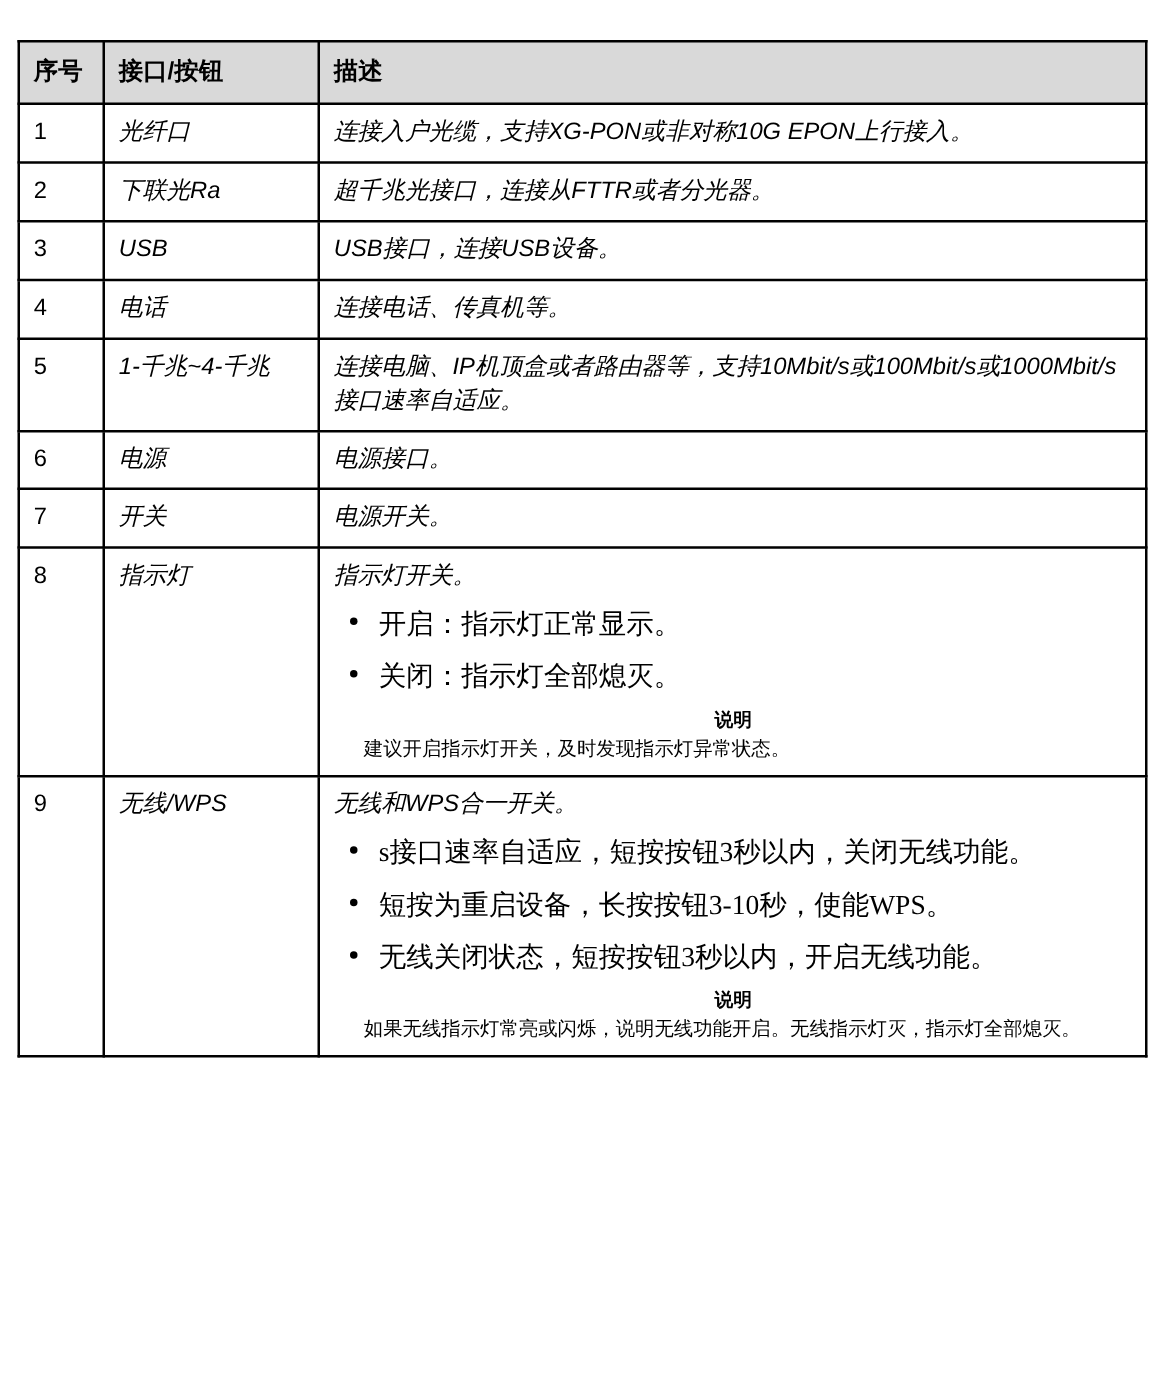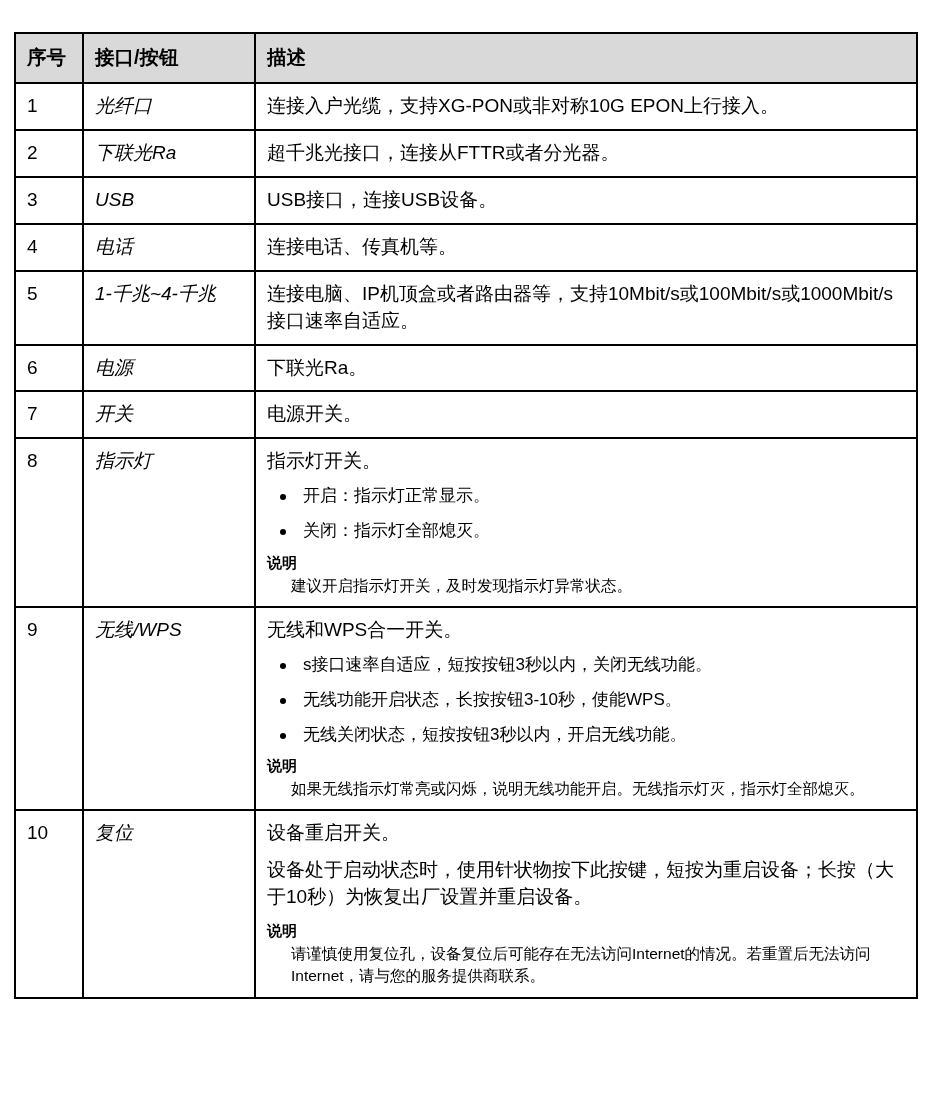--- a/index.html
+++ b/index.html
@@ -54,54 +54,57 @@
     padding-bottom: 10px;
   }
   th.th-no { padding-right: 24px; }
 
   td.cell-no   { font-size: 19px; }
   td.cell-name { font-size: 19px; font-style: italic; }
   td.cell-desc { font-size: 19px; }
 
   .desc-para {
     margin: 0 0 0 0;
+    font-style: italic;
   }
   .desc-para + .desc-para { margin-top: 10px; }
 
   ul.bullets {
     list-style: none;
     margin: 9px 0 0 0;
     padding: 0;
   }
   ul.bullets li {
     position: relative;
     padding-left: 36px;
     margin-bottom: 11px;
-    font-size: 17px;
+    font-size: 22px;
     line-height: 1.4;
+    font-family: Liberation Serif, serif;
   }
   ul.bullets li:last-child { margin-bottom: 0; }
   ul.bullets li .bullet-dot {
     position: absolute;
     left: 13px;
     top: 10px;
     width: 6px;
     height: 6px;
     background: #000000;
     border-radius: 50%;
   }
 
   .note {
     margin-top: 10px;
   }
   .note-title {
     font-weight: bold;
     font-size: 15px;
     line-height: 1.3;
     margin: 0;
+    text-align: center;
   }
   .note-body {
     font-size: 15.5px;
     line-height: 1.45;
     margin: 2px 0 0 0;
     padding-left: 24px;
   }
   .nowrap-name { white-space: normal; margin-left: 44px; }
 </style>
 </head>
@@ -161,21 +164,21 @@
           <td class="cell-name nowrap-name">1-千兆~4-千兆</td>
           <td class="cell-desc">
             <p class="desc-para">连接电脑、IP机顶盒或者路由器等，支持10Mbit/s或100Mbit/s或1000Mbit/s接口速率自适应。</p>
           </td>
         </tr>
 
         <tr>
           <td class="cell-no">6</td>
           <td class="cell-name">电源</td>
           <td class="cell-desc">
-            <p class="desc-para">下联光Ra。</p>
+            <p class="desc-para">电源接口。</p>
           </td>
         </tr>
 
         <tr>
           <td class="cell-no">7</td>
           <td class="cell-name">开关</td>
           <td class="cell-desc">
             <p class="desc-para">电源开关。</p>
           </td>
         </tr>
@@ -196,39 +199,27 @@
           </td>
         </tr>
 
         <tr>
           <td class="cell-no">9</td>
           <td class="cell-name">无线/WPS</td>
           <td class="cell-desc">
             <p class="desc-para">无线和WPS合一开关。</p>
             <ul class="bullets">
               <li><span class="bullet-dot"></span><span>s接口速率自适应，短按按钮3秒以内，关闭无线功能。</span></li>
-              <li><span class="bullet-dot"></span><span>无线功能开启状态，长按按钮3-10秒，使能WPS。</span></li>
+              <li><span class="bullet-dot"></span><span>短按为重启设备，长按按钮3-10秒，使能WPS。</span></li>
               <li><span class="bullet-dot"></span><span>无线关闭状态，短按按钮3秒以内，开启无线功能。</span></li>
             </ul>
             <div class="note">
               <p class="note-title">说明</p>
               <p class="note-body">如果无线指示灯常亮或闪烁，说明无线功能开启。无线指示灯灭，指示灯全部熄灭。</p>
             </div>
           </td>
         </tr>
 
-        <tr>
-          <td class="cell-no">10</td>
-          <td class="cell-name">复位</td>
-          <td class="cell-desc">
-            <p class="desc-para">设备重启开关。</p>
-            <p class="desc-para">设备处于启动状态时，使用针状物按下此按键，短按为重启设备；长按（大于10秒）为恢复出厂设置并重启设备。</p>
-            <div class="note">
-              <p class="note-title">说明</p>
-              <p class="note-body">请谨慎使用复位孔，设备复位后可能存在无法访问Internet的情况。若重置后无法访问Internet，请与您的服务提供商联系。</p>
-            </div>
-          </td>
-        </tr>
 
       </tbody>
     </table>
   </div>
 </div>
 
 </body></html>

